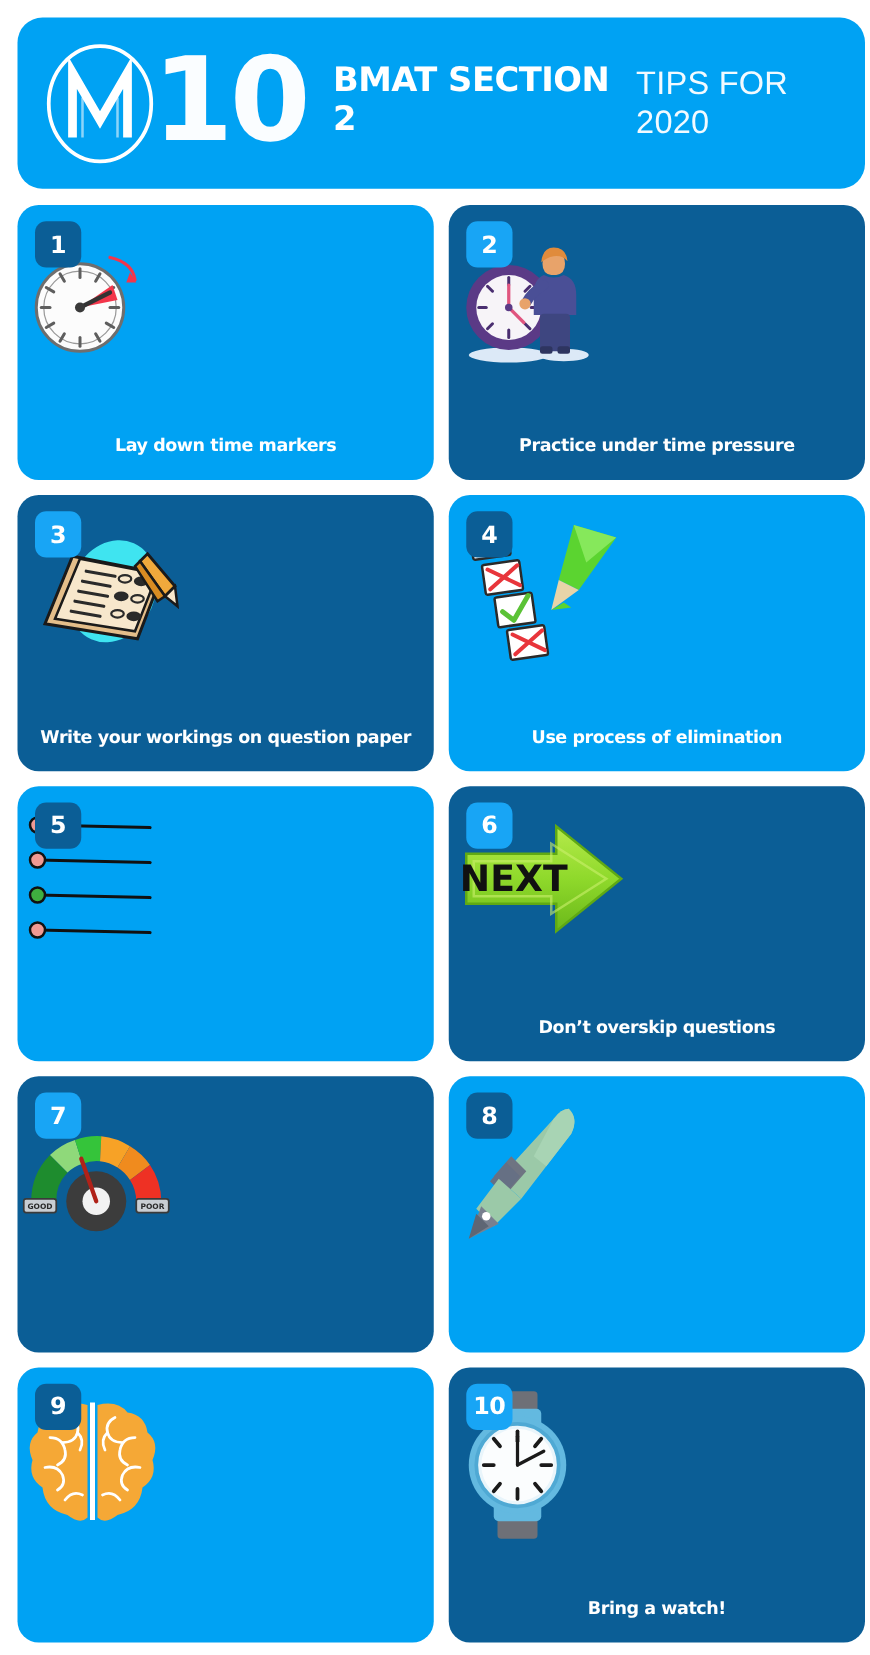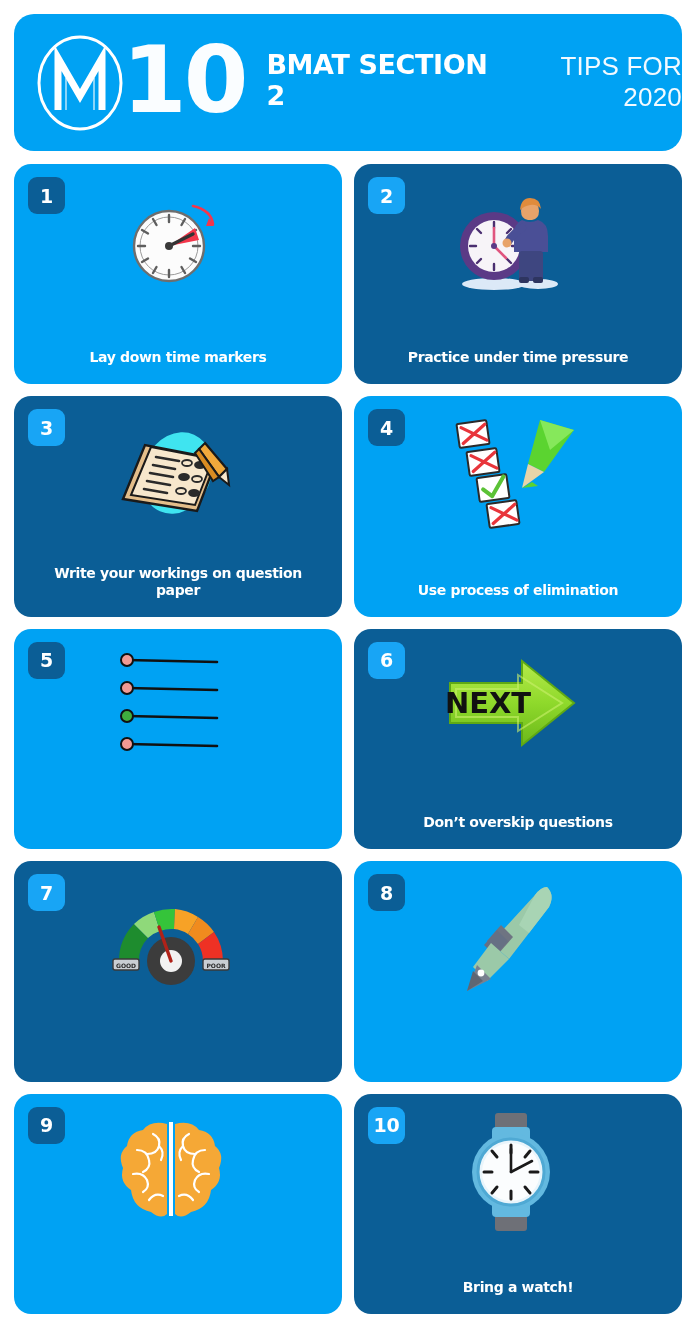--- a/index.html
+++ b/index.html
@@ -4,21 +4,21 @@
 <style>
   html,body{margin:0;padding:0;background:#ffffff;}
   body{
     width:696px;height:1324px;
     font-family:"Liberation Sans","DejaVu Sans",sans-serif;
     overflow:hidden;
   }
   .page{
     width:696px;height:1324px;
     box-sizing:border-box;
-    padding:14px 14px 10px 14px;
+    padding:14px 4px 10px 14px;
     background:#ffffff;
     display:flex;flex-direction:column;
   }
 
   
   .header{
     background:#00A2F3;
     border-radius:20px;
     height:137px;
     flex:0 0 137px;
@@ -57,21 +57,20 @@
     font-family:"DejaVu Sans",sans-serif;
   }
   .header-line2{
     font-size:26px;
     font-weight:400;
     color:#F2FAFF;
     letter-spacing:.2px;
     line-height:1.18;
     margin-top:1px;
     font-family:"Liberation Sans",sans-serif;
-    text-align:right;
   }
 
   
   .grid{
     flex:1 1 auto;
     display:grid;
     grid-template-columns:1fr 1fr;
     grid-template-rows:repeat(5,1fr);
     gap:12px;
   }
@@ -99,21 +98,21 @@
     position:relative;z-index:3;
   }
   .card.light .badge{background:#0B5E96;color:#FFFFFF;}
   .card.dark  .badge{background:#18A5F5;color:#FFFFFF;}
 
   .art{
     position:absolute;
     left:0;right:14px;
     top:18px;
     height:120px;
-    display:flex;align-items:center;justify-content:center;
+    display:flex;align-items:center;
     pointer-events:none;
     z-index:1;
   }
   .art svg{display:block;}
 
   .caption{
     margin-top:auto;
     text-align:center;
     color:#FFFFFF;
     font-size:14px;

